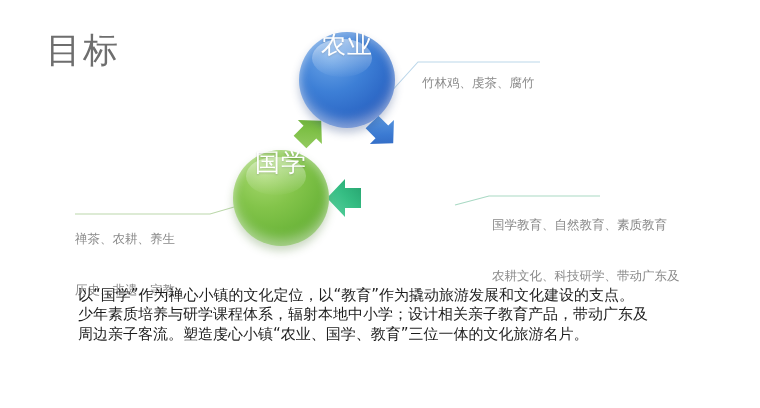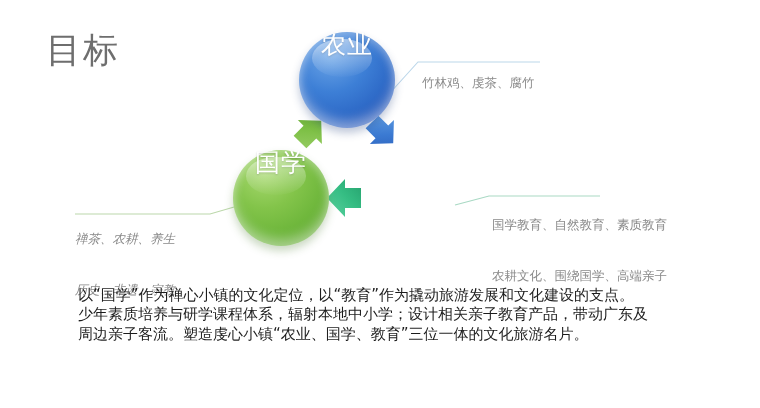--- a/index.html
+++ b/index.html
@@ -144,21 +144,21 @@
   
   .callout {
     position: absolute;
     color: #8a8a8a;
     font-size: 12.5px;
     line-height: 17px;
     white-space: pre;
   }
   .callout-top-right { left: 422px; top: 40px; }
   .callout-right { left: 492px; top: 182px; }
-  .callout-left  { left: 75px;  top: 196px; text-align: center; font-style: italic; }
+  .callout-left  { left: 75px;  top: 196px; text-align: center; }
 
   
   .body-text {
     position: absolute;
     left: 78px;
     top: 286px;
     width: 610px;
     color: #1c1c1c;
     font-size: 15px;
     line-height: 19.3px;
@@ -228,21 +228,21 @@
       <span class="node-label">国学</span>
     </div>
 
 
     <div class="callout callout-top-right">
       <div>竹林鸡、虔茶、腐竹</div>
     </div>
 
     <div class="callout callout-right">
       <div>国学教育、自然教育、素质教育</div>
-      <div>农耕文化、围绕国学、高端亲子</div>
+      <div>农耕文化、科技研学、带动广东及</div>
     </div>
 
     <div class="callout callout-left">
       <div>禅茶、农耕、养生</div>
       <div>历史、非遗、宗教</div>
     </div>
 
   </div>
 
   <div class="body-text">

